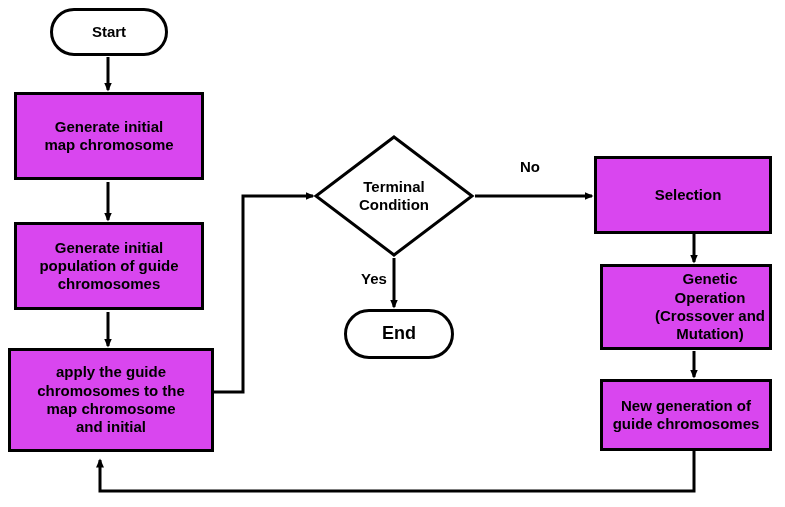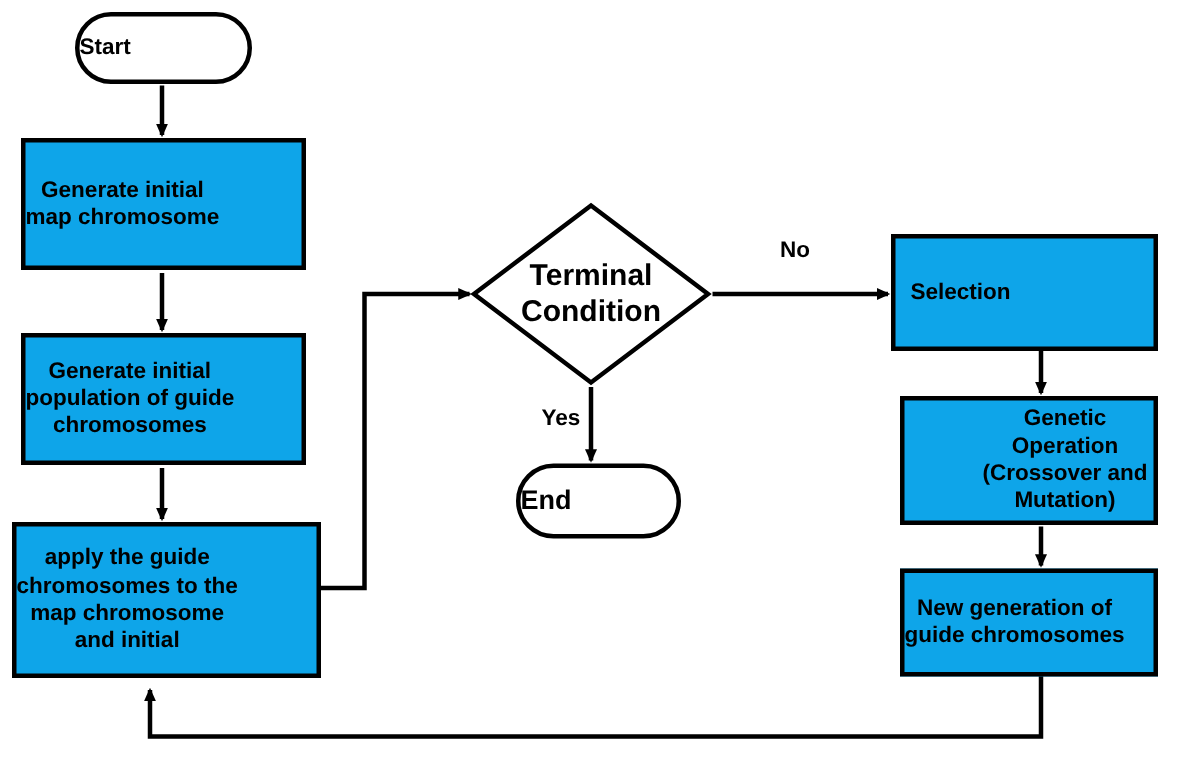--- a/index.html
+++ b/index.html
@@ -15,29 +15,29 @@
     width: 785px;
     height: 507px;
     background: #ffffff;
     overflow: hidden;
   }
   .node {
     position: absolute;
     box-sizing: border-box;
     display: flex;
     align-items: center;
-    justify-content: flex-start;
+    justify-content: center;
     text-align: center;
     font-weight: bold;
     color: #000000;
     line-height: 1.22;
   }
   .rect {
     border: 3px solid #000000;
-    background: #0ea5e9;
+    background: #d946ef;
   }
   .terminator {
     border: 3px solid #000000;
     background: #ffffff;
     border-radius: 26px;
   }
   .diamond-wrap {
     position: absolute;
   }
   .diamond-shape {
@@ -125,21 +125,21 @@
     <span class="txt">apply the guide
 chromosomes to the
 map chromosome
 and initial</span>
   </div>
 
   <div class="diamond-wrap" style="left:313px; top:134px; width:162px; height:124px;">
     <svg class="diamond-shape" width="162" height="124" viewBox="0 0 162 124">
       <polygon points="81,3 159,62 81,121 3,62" fill="#ffffff" stroke="#000000" stroke-width="3"></polygon>
     </svg>
-    <div class="diamond-label" style="font-size:20px;">
+    <div class="diamond-label" style="font-size:15px;">
       <span class="txt">Terminal
 Condition</span>
     </div>
   </div>
 
   <div class="node terminator" style="left:344px; top:309px; width:110px; height:50px; font-size:18px;">
     <span class="txt">End</span>
   </div>
 
   <div class="node rect" style="left:594px; top:156px; width:178px; height:78px; font-size:15px;padding-left:10px;">

